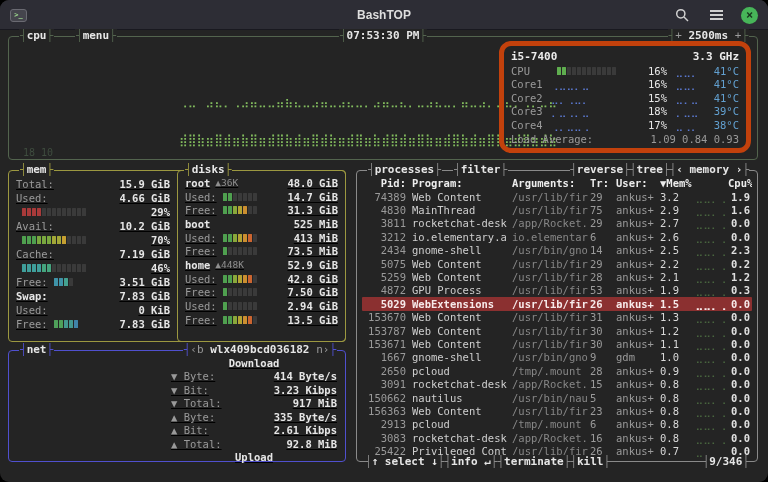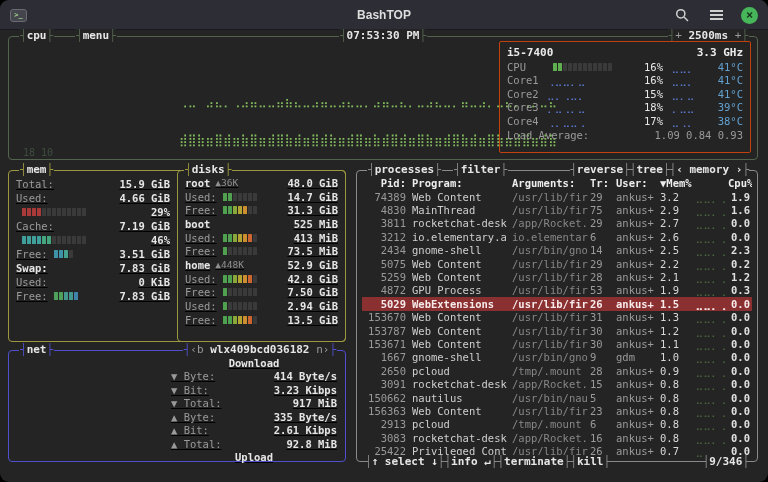--- a/index.html
+++ b/index.html
@@ -39,22 +39,22 @@
     font-size:11px;font-weight:bold;color:var(--fg);white-space:nowrap;display:flex;}
   .tag .br{font-weight:normal;}
   .tag .dim{font-weight:normal;color:var(--label);}
   .cpu-box .br{color:var(--border-cpu);} .mem-box .br{color:var(--border-mem);}
   .net-box .br{color:var(--border-net);} .proc-box .br{color:var(--border-proc);}
 
   
   .cpu-graph{position:absolute;left:170px;top:32px;color:var(--graph-green);font-size:12px;
     line-height:13px;white-space:pre;}
   .cpu-uptime{position:absolute;left:14px;bottom:1px;color:#3f4d3f;font-size:10px;}
-  .cpu-panel{position:absolute;top:4px;right:6px;width:252px;height:112px;border:1px solid #c2410c;
-    border-radius:2px;padding:3px 7px 0 7px;}
+  .cpu-panel{position:absolute;top:4px;right:6px;width:252px;height:112px;border:5px solid #c2410c;
+    border-radius:12px;padding:3px 7px 0 7px;}
   .cpu-model-row{display:flex;height:15px;align-items:center;font-size:11px;font-weight:bold;color:#ececec;}
   .cpu-model-row .sp{flex:1;}
   .prow{display:flex;align-items:center;height:13.5px;font-size:10.5px;}
   .c-name{width:40px;color:var(--label);}
   .c-graph{width:84px;color:var(--core-graph);overflow:hidden;white-space:pre;}
   .c-pct{width:32px;text-align:right;color:#e8e8e8;}
   .c-tgraph{width:40px;text-align:center;color:var(--core-graph);overflow:hidden;}
   .c-temp{flex:1;text-align:right;color:var(--temp);}
   .cpu-load{display:flex;align-items:center;height:14px;font-size:10.5px;color:var(--label);}
   .cpu-load .sp{flex:1;}
@@ -241,20 +241,44 @@
             <i class="mb" style="background: rgb(58, 58, 58);"></i>
             <i class="mb" style="background: rgb(58, 58, 58);"></i>
             <i class="mb" style="background: rgb(58, 58, 58);"></i>
             <i class="mb" style="background: rgb(58, 58, 58);"></i>
             <i class="mb" style="background: rgb(58, 58, 58);"></i>
           </span>
           <span class="sp"></span>
           <span class="pct">29%</span>
         </div>
         <div class="line">
+          <span class="lbl">Avail:</span>
+          <span class="sp"></span>
+          <span class="val">10.2 GiB</span>
+        </div>
+        <div class="line">
+          <span class="meter">
+            <i class="mb" style="background: rgb(79, 160, 79);"></i>
+            <i class="mb" style="background: rgb(79, 160, 79);"></i>
+            <i class="mb" style="background: rgb(79, 160, 79);"></i>
+            <i class="mb" style="background: rgb(122, 168, 63);"></i>
+            <i class="mb" style="background: rgb(122, 168, 63);"></i>
+            <i class="mb" style="background: rgb(122, 168, 63);"></i>
+            <i class="mb" style="background: rgb(163, 168, 56);"></i>
+            <i class="mb" style="background: rgb(163, 168, 56);"></i>
+            <i class="mb" style="background: rgb(198, 160, 49);"></i>
+            <i class="mb" style="background: rgb(58, 58, 58);"></i>
+            <i class="mb" style="background: rgb(58, 58, 58);"></i>
+            <i class="mb" style="background: rgb(58, 58, 58);"></i>
+            <i class="mb" style="background: rgb(58, 58, 58);"></i>
+          </span>
+          <span class="sp"></span>
+          <span class="pct">70%</span>
+        </div>
+        <div class="line">
           <span class="lbl">Cache:</span>
           <span class="sp"></span>
           <span class="val">7.19 GiB</span>
         </div>
         <div class="line">
           <span class="meter">
             <i class="mb" style="background: rgb(63, 159, 155);"></i>
             <i class="mb" style="background: rgb(63, 159, 155);"></i>
             <i class="mb" style="background: rgb(63, 159, 155);"></i>
             <i class="mb" style="background: rgb(63, 159, 155);"></i>

